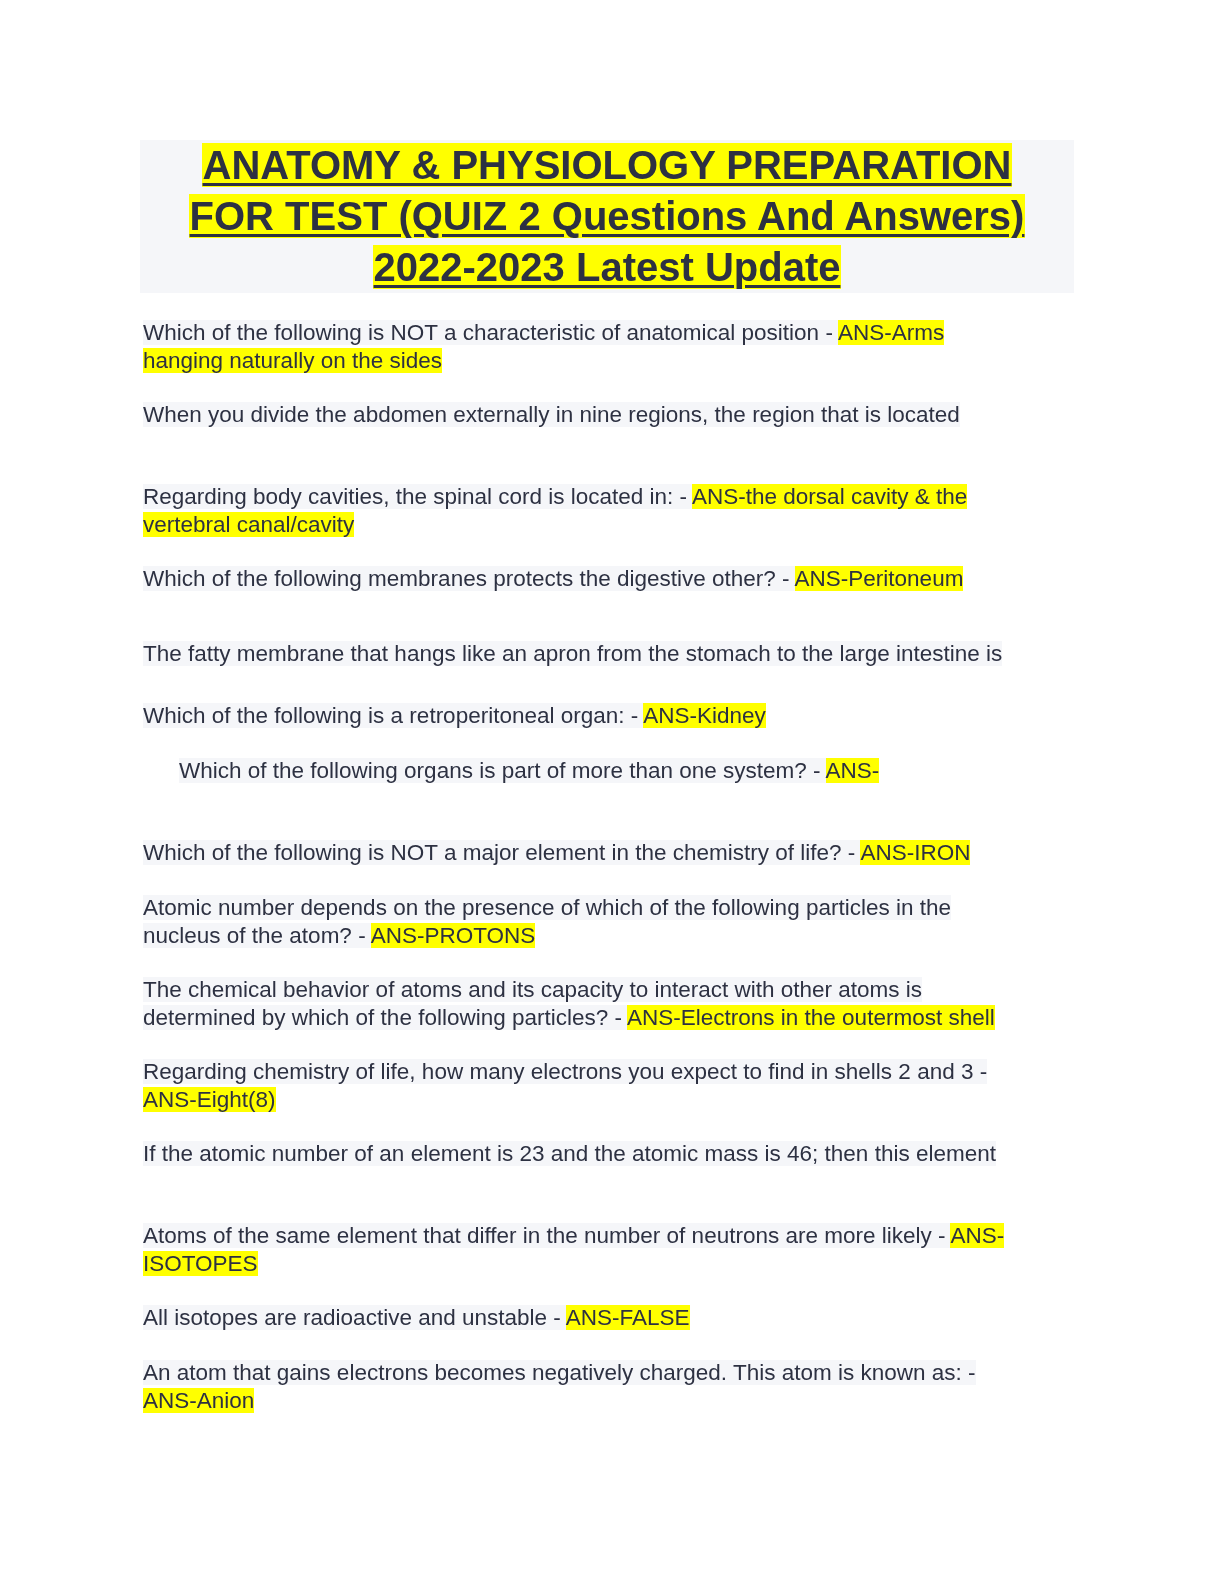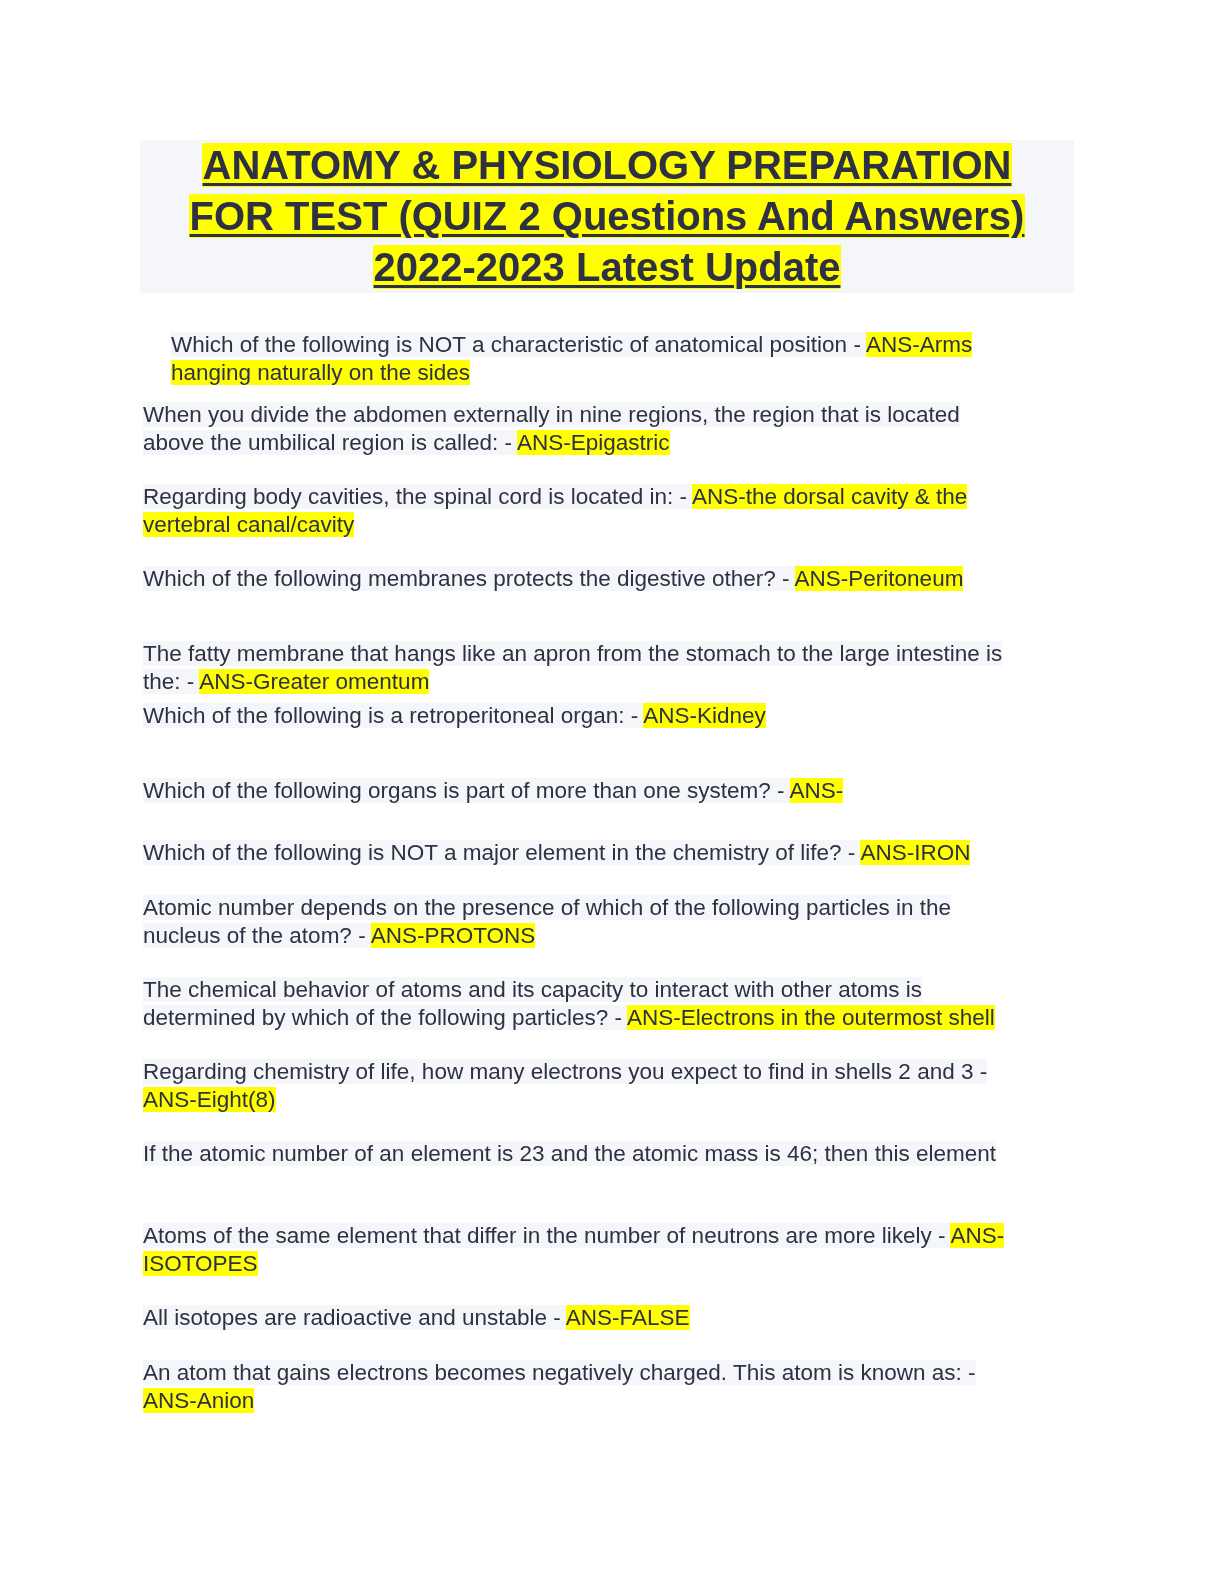--- a/index.html
+++ b/index.html
@@ -77,43 +77,41 @@
 
 <div class="page">
 
   <div class="title-box">
     <div class="title-line"><span>ANATOMY &amp; PHYSIOLOGY PREPARATION</span></div>
     <div class="title-line"><span>FOR TEST (QUIZ 2 Questions And Answers)</span></div>
     <div class="title-line"><span>2022-2023 Latest Update</span></div>
   </div>
 
   <div class="qa-list" id="qa-list">
-      <div class="qa" style="top: 12px; margin-left: 28px;">
+      <div class="qa" style="top: 0px;">
         <div class="line"><span class="q">Which of the following is NOT a characteristic of anatomical position - </span><span class="a">ANS-Arms</span></div>
         <div class="line"><span class="a">hanging naturally on the sides</span></div>
       </div>
       <div class="qa" style="top: 82px;">
         <div class="line"><span class="q">When you divide the abdomen externally in nine regions, the region that is located</span></div>
-        <div class="line"><span class="q">above the umbilical region is called: - </span><span class="a">ANS-Epigastric</span></div>
       </div>
       <div class="qa" style="top: 164px;">
         <div class="line"><span class="q">Regarding body cavities, the spinal cord is located in: - </span><span class="a">ANS-the dorsal cavity &amp; the</span></div>
         <div class="line"><span class="a">vertebral canal/cavity</span></div>
       </div>
       <div class="qa" style="top: 246px;">
         <div class="line"><span class="q">Which of the following membranes protects the digestive other? - </span><span class="a">ANS-Peritoneum</span></div>
       </div>
       <div class="qa" style="top: 301px; margin-top: 20px;">
         <div class="line"><span class="q">The fatty membrane that hangs like an apron from the stomach to the large intestine is</span></div>
-        <div class="line"><span class="q">the: - </span><span class="a">ANS-Greater omentum</span></div>
       </div>
       <div class="qa" style="top: 383px;">
         <div class="line"><span class="q">Which of the following is a retroperitoneal organ: - </span><span class="a">ANS-Kidney</span></div>
       </div>
-      <div class="qa" style="top: 458px;">
+      <div class="qa" style="top: 438px; margin-left: 36px;">
         <div class="line"><span class="q">Which of the following organs is part of more than one system? - </span><span class="a">ANS-</span></div>
       </div>
       <div class="qa" style="top: 520px;">
         <div class="line"><span class="q">Which of the following is NOT a major element in the chemistry of life? - </span><span class="a">ANS-IRON</span></div>
       </div>
       <div class="qa" style="top: 575px;">
         <div class="line"><span class="q">Atomic number depends on the presence of which of the following particles in the</span></div>
         <div class="line"><span class="q">nucleus of the atom? - </span><span class="a">ANS-PROTONS</span></div>
       </div>
       <div class="qa" style="top: 657px;">

